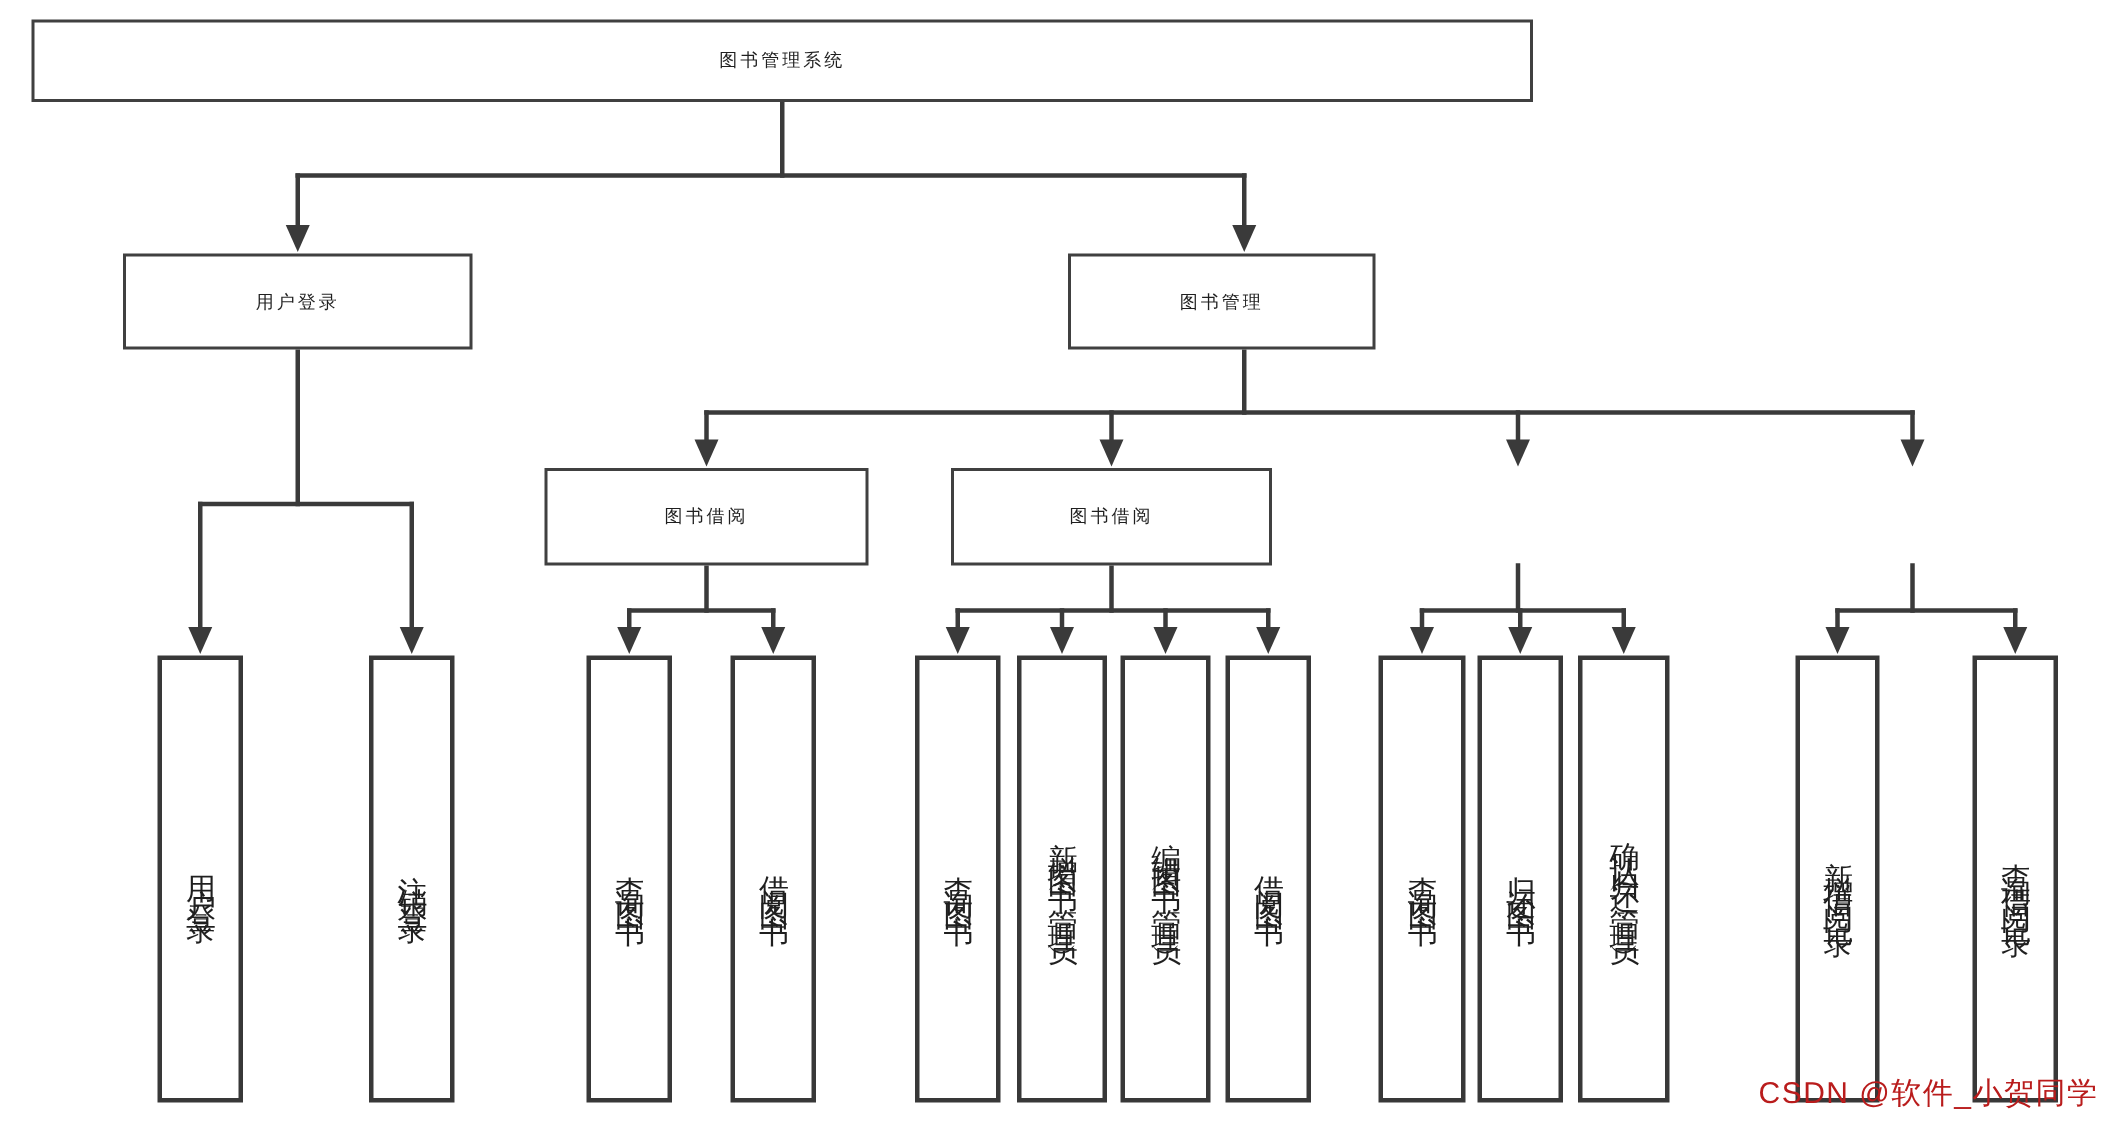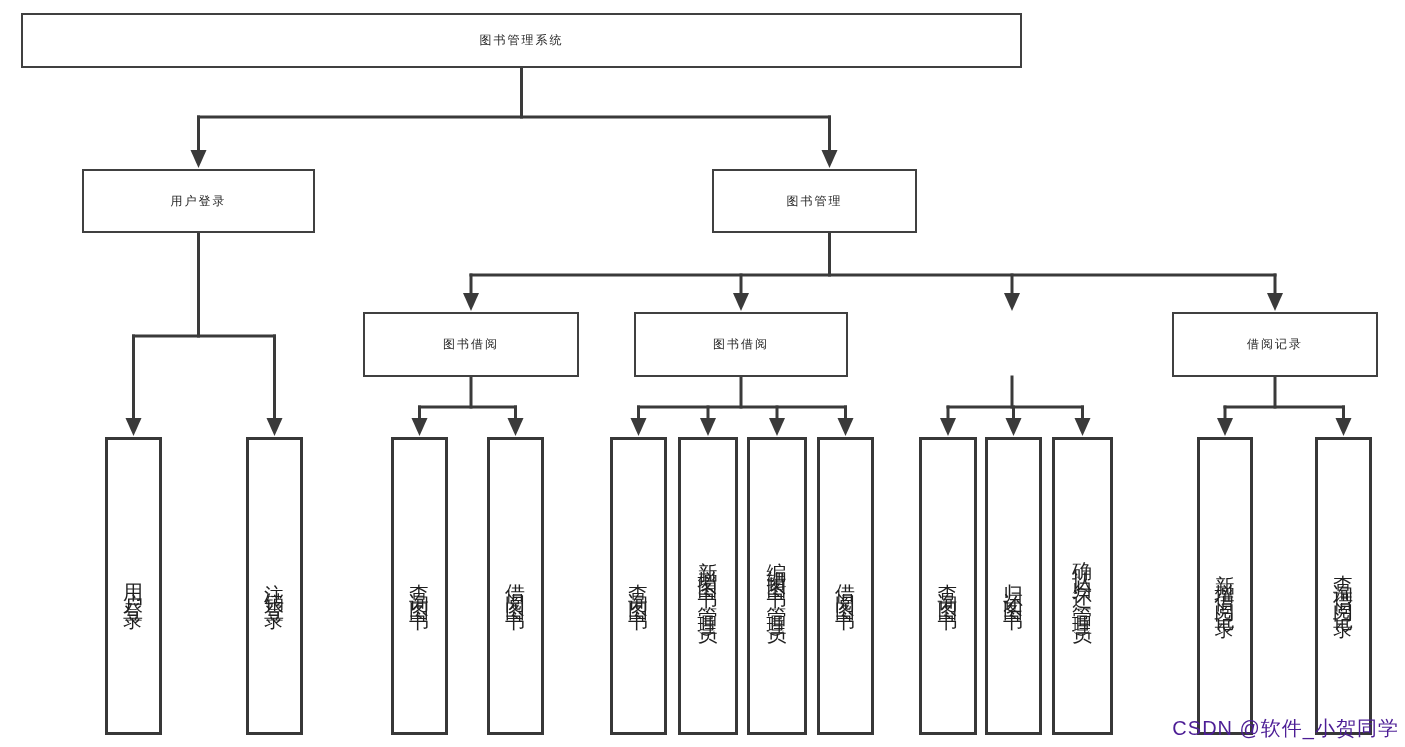--- a/index.html
+++ b/index.html
@@ -42,21 +42,21 @@
     font-size: 20px;
     letter-spacing: 9px;
     line-height: 1;
   }
   .watermark {
     position: absolute;
     right: 6px;
     bottom: 5px;
     font-size: 20px;
     letter-spacing: 1px;
-    color: #4c1d95;
+    color: #b91c1c;
   }
 </style>
 </head>
 <body>
 
 <div class="canvas">
 
   <svg class="wires" viewBox="0 0 1405 747" xmlns="http://www.w3.org/2000/svg">
     <g stroke="#3a3a3a" stroke-width="3" stroke-linecap="square" fill="none">
 
@@ -123,21 +123,20 @@
     </g>
   </svg>
 
   <div class="box" style="left:21px;top:13px;width:1001px;height:55px">图书管理系统</div>
 
   <div class="box" style="left:82px;top:169px;width:233px;height:64px">用户登录</div>
   <div class="box" style="left:712px;top:169px;width:205px;height:64px">图书管理</div>
 
   <div class="box" style="left:363px;top:312px;width:216px;height:65px">图书借阅</div>
   <div class="box" style="left:634px;top:312px;width:214px;height:65px">图书借阅</div>
-  <div class="box" style="left:1172px;top:312px;width:206px;height:65px">借阅记录</div>
 
   <div class="vbox" style="left:105px;top:437px;width:57px;height:298px">
     <span class="vtext">用户登录</span>
   </div>
   <div class="vbox" style="left:246px;top:437px;width:57px;height:298px">
     <span class="vtext">注销登录</span>
   </div>
 
   <div class="vbox" style="left:391px;top:437px;width:57px;height:298px">
     <span class="vtext">查询图书</span>

